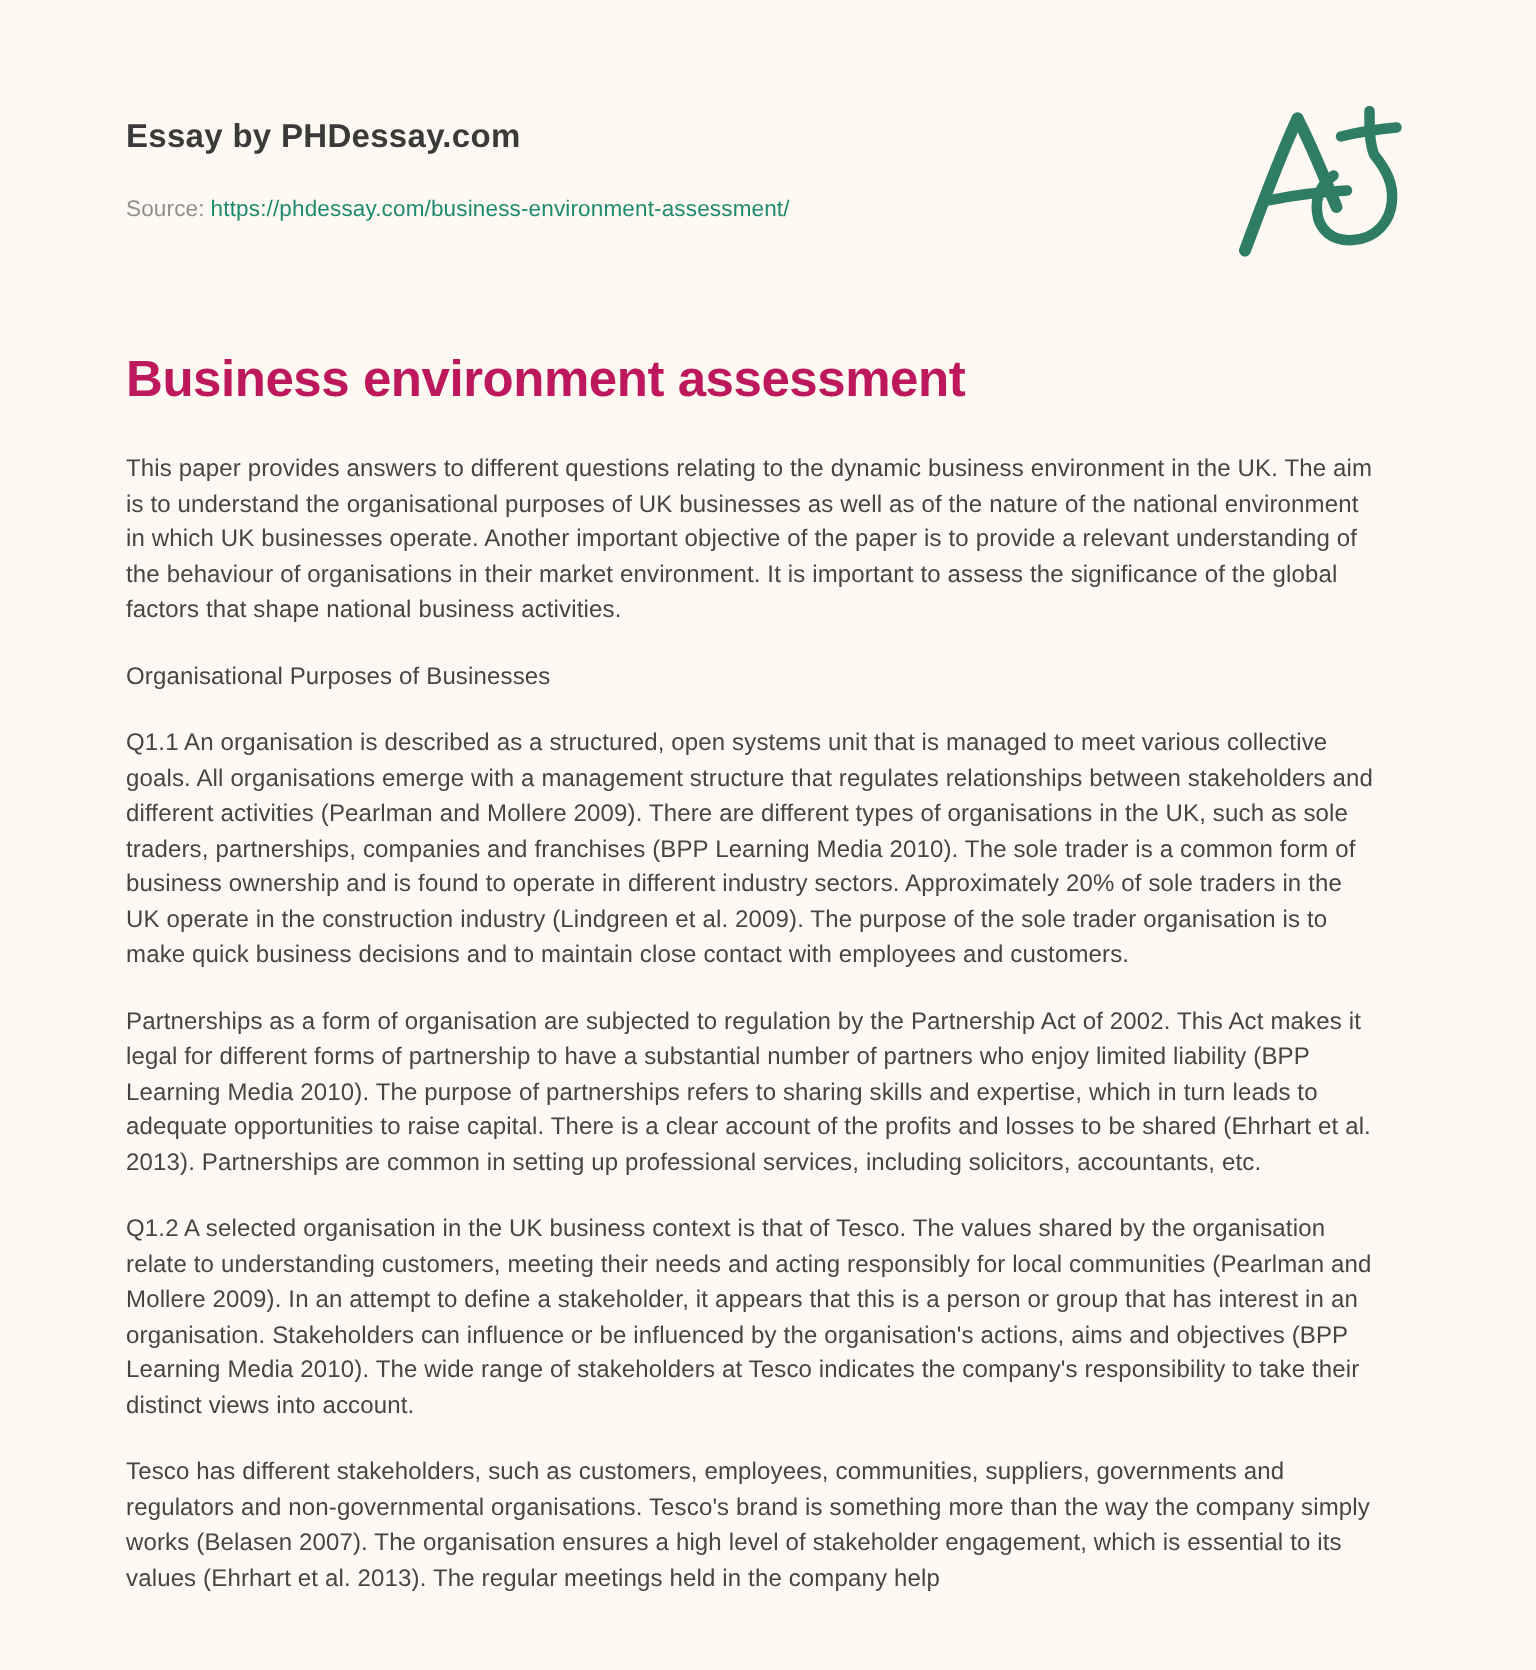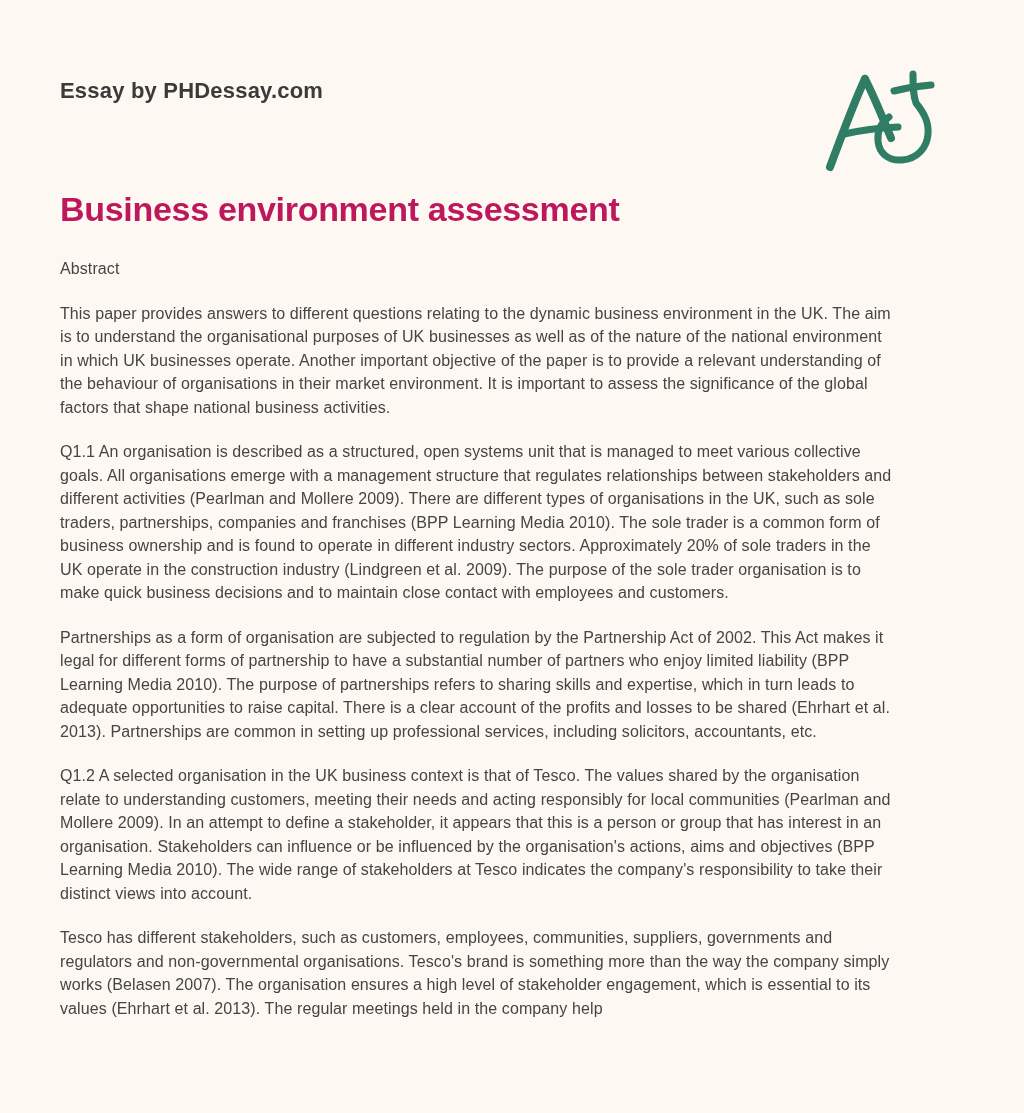--- a/index.html
+++ b/index.html
@@ -7,21 +7,21 @@
     width: 1024px;
     height: 1113px;
     overflow: hidden;
     background: #FDF8F1;
     font-family: "Liberation Sans", "DejaVu Sans", sans-serif;
   }
   .page {
     position: relative;
     width: 1024px;
     height: 1113px;
-    padding: 78px 96px 0 60px;
+    padding: 78px 96px 0 84px;
   }
   .site-header { position: relative; }
   .site-title {
     font-size: 22px;
     font-weight: 700;
     color: #3A3A3A;
     letter-spacing: 0.2px;
   }
   .source-row {
     margin-top: 27px;
@@ -59,39 +59,42 @@
   }
 </style>
 </head>
 <body>
 
 <div class="page">
 
   <div class="site-header">
     <div class="site-title">Essay by PHDessay.com</div>
 
+    <div class="source-row">
+      <span class="source-label">Source:</span><a class="source-link" href="#">https://phdessay.com/business-environment-assessment/</a>
+    </div>
 
     <svg class="logo" viewBox="0 0 122 106" fill="none" stroke="#2E7D64" stroke-linecap="round" stroke-linejoin="round">
 
       <path d="M 12 101 C 22 74 38 32 47 13" stroke-width="8"></path>
 
       <path d="M 47 13 C 56 30 66 55 73 72" stroke-width="8"></path>
 
       <path d="M 26 68 C 44 64 62 62 80 61" stroke-width="7"></path>
 
       <path d="M 76 25 C 88 22 101 20 113 19" stroke-width="7"></path>
 
       <path d="M 95 8 C 95 20 95 29 98 37 C 106 47 111 56 110 68 C 109 82 99 93 84 94 C 70 95 61 87 60 75 C 59 64 64 56 71 51" stroke-width="7"></path>
     </svg>
   </div>
 
   <h1 class="article-title">Business environment assessment</h1>
 
   <div class="article-body">
-    <p class="block">Abstract</p>
     <p class="block">This paper provides answers to different questions relating to the dynamic business environment in the UK. The aim is to understand the organisational purposes of UK businesses as well as of the nature of the national environment in which UK businesses operate. Another important objective of the paper is to provide a relevant understanding of the behaviour of organisations in their market environment. It is important to assess the significance of the global factors that shape national business activities.</p>
+    <p class="block">Organisational Purposes of Businesses</p>
     <p class="block">Q1.1 An organisation is described as a structured, open systems unit that is managed to meet various collective goals. All organisations emerge with a management structure that regulates relationships between stakeholders and different activities (Pearlman and Mollere 2009). There are different types of organisations in the UK, such as sole traders, partnerships, companies and franchises (BPP Learning Media 2010). The sole trader is a common form of business ownership and is found to operate in different industry sectors. Approximately 20% of sole traders in the UK operate in the construction industry (Lindgreen et al. 2009). The purpose of the sole trader organisation is to make quick business decisions and to maintain close contact with employees and customers.</p>
     <p class="block">Partnerships as a form of organisation are subjected to regulation by the Partnership Act of 2002. This Act makes it legal for different forms of partnership to have a substantial number of partners who enjoy limited liability (BPP Learning Media 2010). The purpose of partnerships refers to sharing skills and expertise, which in turn leads to adequate opportunities to raise capital. There is a clear account of the profits and losses to be shared (Ehrhart et al. 2013). Partnerships are common in setting up professional services, including solicitors, accountants, etc.</p>
     <p class="block">Q1.2 A selected organisation in the UK business context is that of Tesco. The values shared by the organisation relate to understanding customers, meeting their needs and acting responsibly for local communities (Pearlman and Mollere 2009). In an attempt to define a stakeholder, it appears that this is a person or group that has interest in an organisation. Stakeholders can influence or be influenced by the organisation's actions, aims and objectives (BPP Learning Media 2010). The wide range of stakeholders at Tesco indicates the company's responsibility to take their distinct views into account.</p>
     <p class="block">Tesco has different stakeholders, such as customers, employees, communities, suppliers, governments and regulators and non-governmental organisations. Tesco's brand is something more than the way the company simply works (Belasen 2007). The organisation ensures a high level of stakeholder engagement, which is essential to its values (Ehrhart et al. 2013). The regular meetings held in the company help</p>
   </div>
 
 </div>
 
 </body></html>

